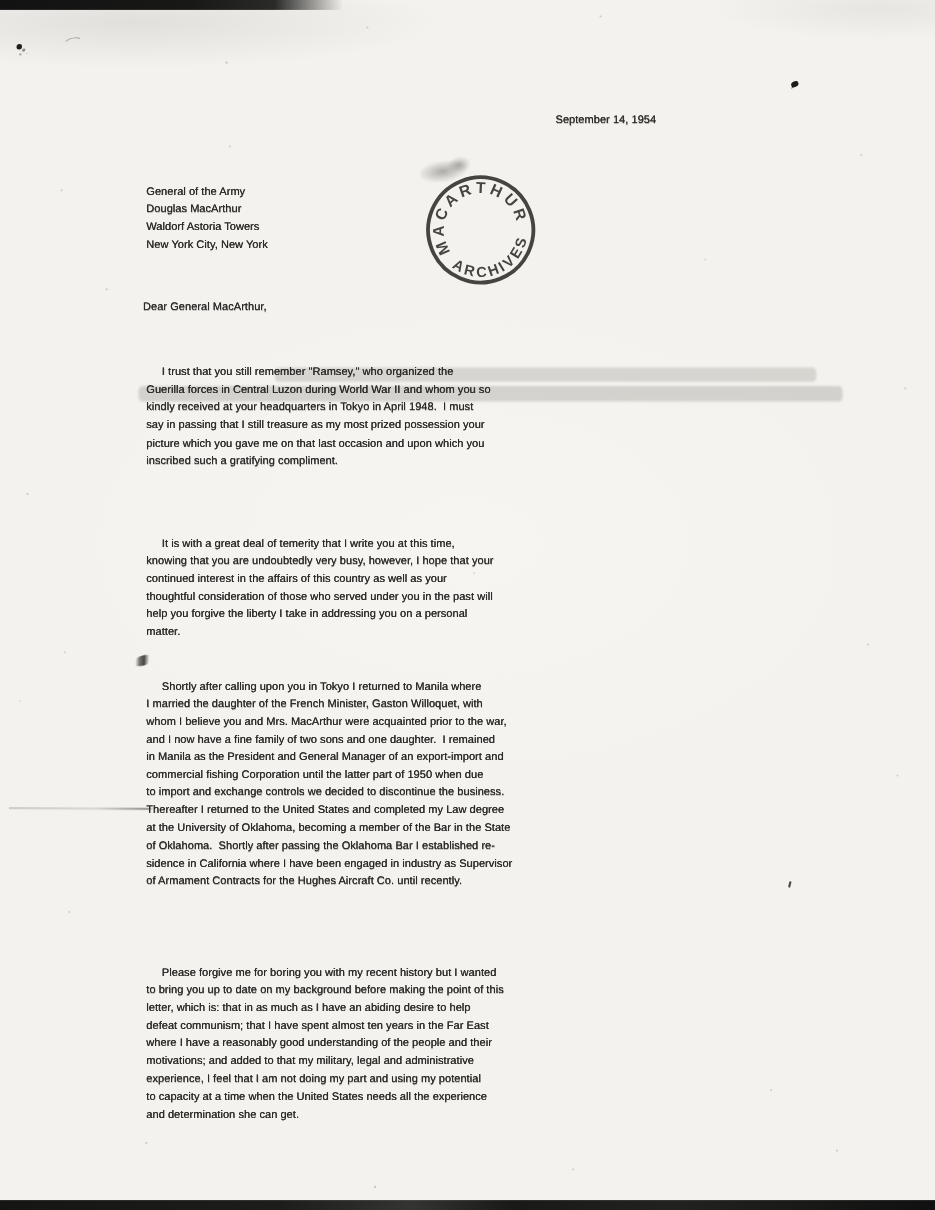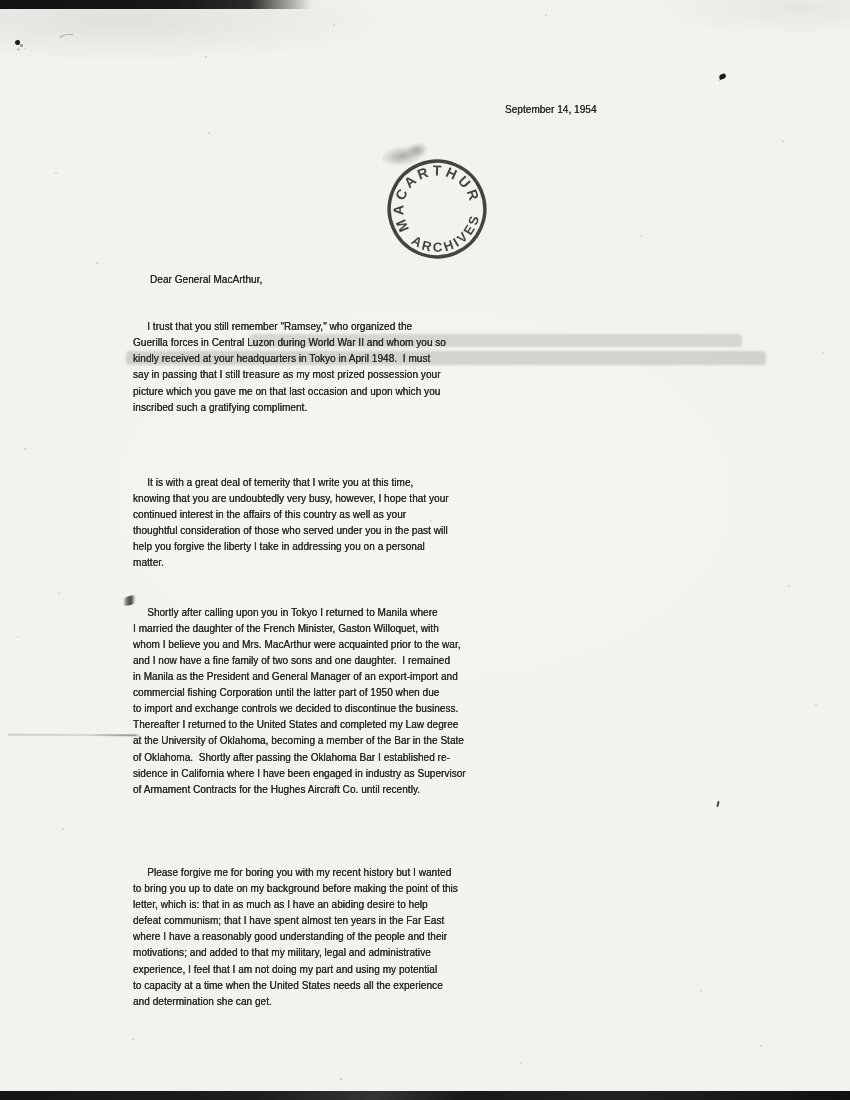--- a/index.html
+++ b/index.html
@@ -15,28 +15,28 @@
   .typed{
     position:absolute;
     font-family:Liberation Sans, sans-serif;
     font-size:10px;
     line-height:16.1px;
     color:#2a2a28;
     white-space:pre-wrap;
     letter-spacing:0.05px;
     text-shadow:0 0 0.6px rgba(42,40,38,0.85), 0.3px 0.3px 0.4px rgba(42,40,38,0.35);
   }
-  .body-text{left:133px;top:287px;width:648px;}
+  .body-text{left:133px;top:299px;width:648px;}
   .para{margin:0;}
   .para-1{margin-bottom:27px;}
   .para-2{margin-bottom:1px;}
   .para-3{margin-bottom:35px;}
   .date-line{left:505px;top:102px;}
   .address-block{left:133px;top:167px;}
-  .salutation{left:150px;top:272px;}
+  .salutation{left:130px;top:272px;}
 
   
   .edge-top{
     position:absolute;left:0;top:0;width:312px;height:9px;
     background:linear-gradient(90deg,#121212 0%,#181817 55%,#2a2a28 80%,rgba(30,30,28,0) 100%);
   }
   .edge-bottom{
     position:absolute;left:0;top:1091px;width:850px;height:9px;
     background:linear-gradient(90deg,#151514 0%,#1d1d1b 30%,#343432 44%,#191918 55%,#222220 72%,#101010 100%);
   }
@@ -119,20 +119,24 @@
   <div class="ink-dot-tr"></div>
   <div class="pencil-smudge"></div>
   <div class="pencil-line"></div>
   <div class="stray-tick"></div>
 
   <div class="smear smear-1"></div>
   <div class="smear smear-2"></div>
 
   <div class="typed date-line">September 14, 1954</div>
 
+  <div class="typed address-block">General of the Army
+Douglas MacArthur
+Waldorf Astoria Towers
+New York City, New York</div>
 
   <div class="stamp-smudge"></div>
   <svg class="stamp" viewBox="0 0 120 120" width="122" height="122">
     <g opacity="0.88" transform="rotate(-22 60 60)">
       <circle cx="60" cy="60" r="47" fill="none" stroke="#2e2c2a" stroke-width="3.4"></circle>
       <path id="arcTop" d="M 31.4,76.5 A 33,33 0 1 1 88.6,76.5" fill="none"></path>
       <path id="arcBot" d="M 20.5,74.4 A 42,42 0 0 0 99.5,74.4" fill="none"></path>
       <text class="stamp-text">
         <textPath href="#arcTop" startOffset="50%" text-anchor="middle">MACARTHUR</textPath>
       </text>

